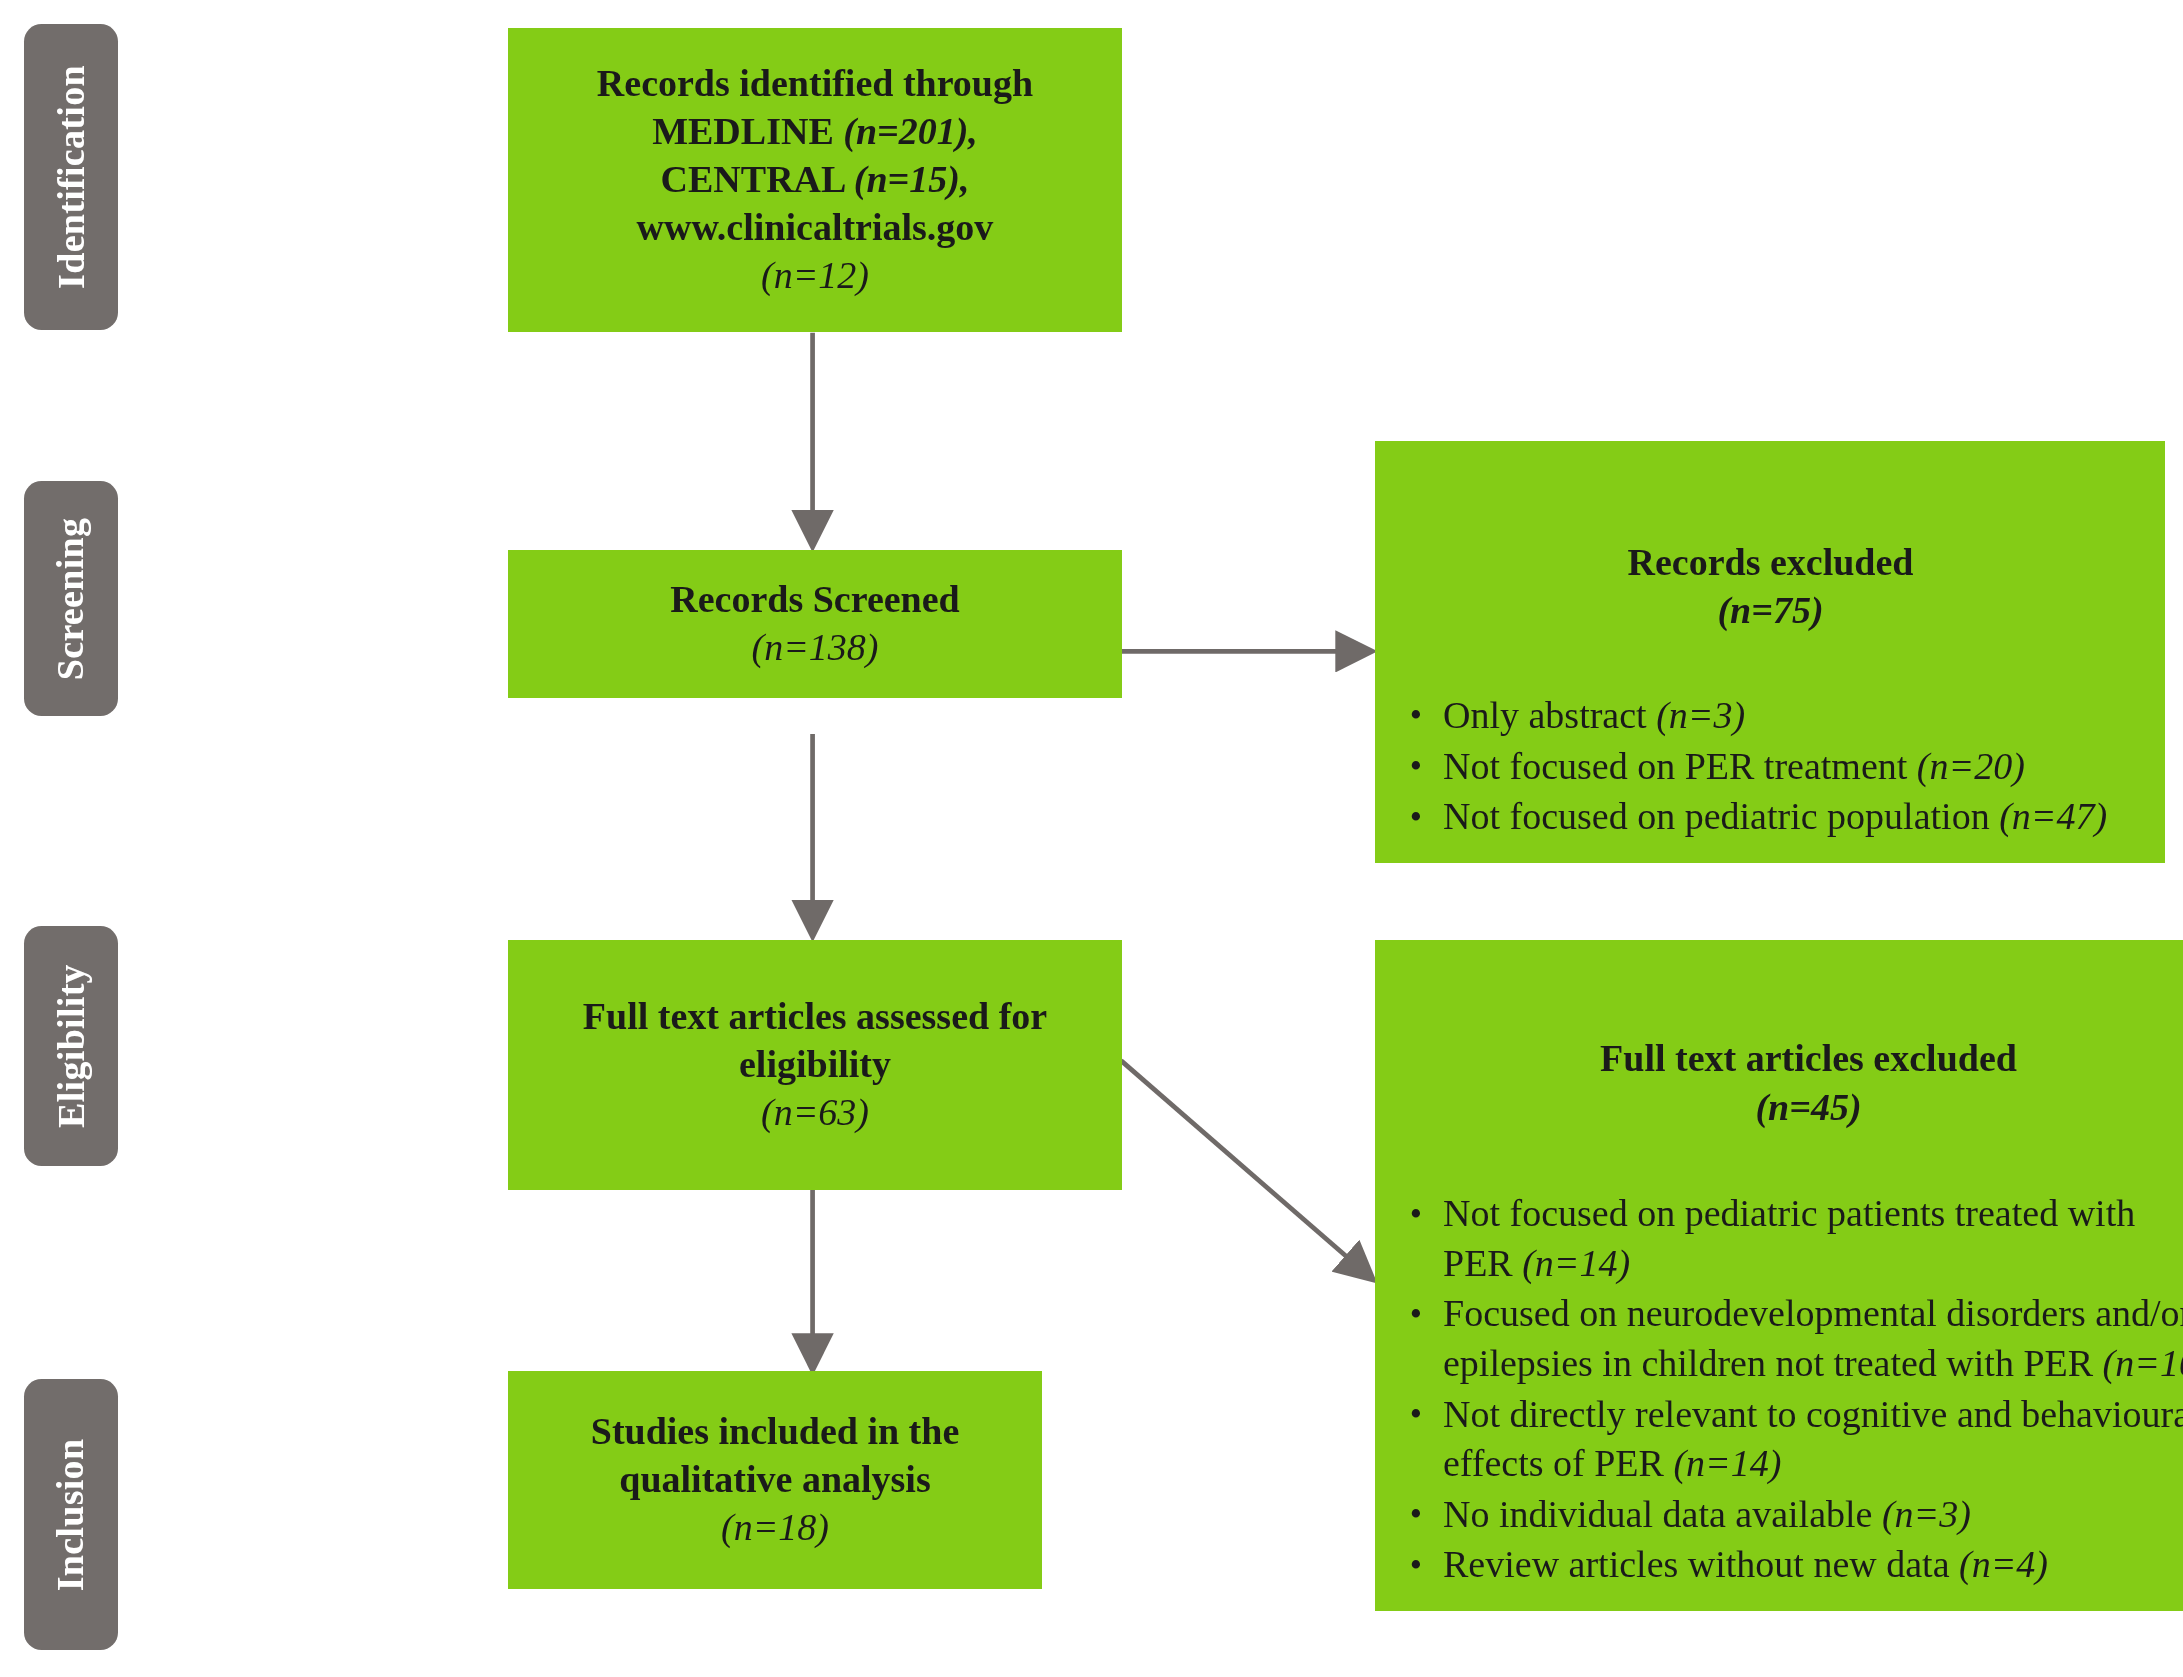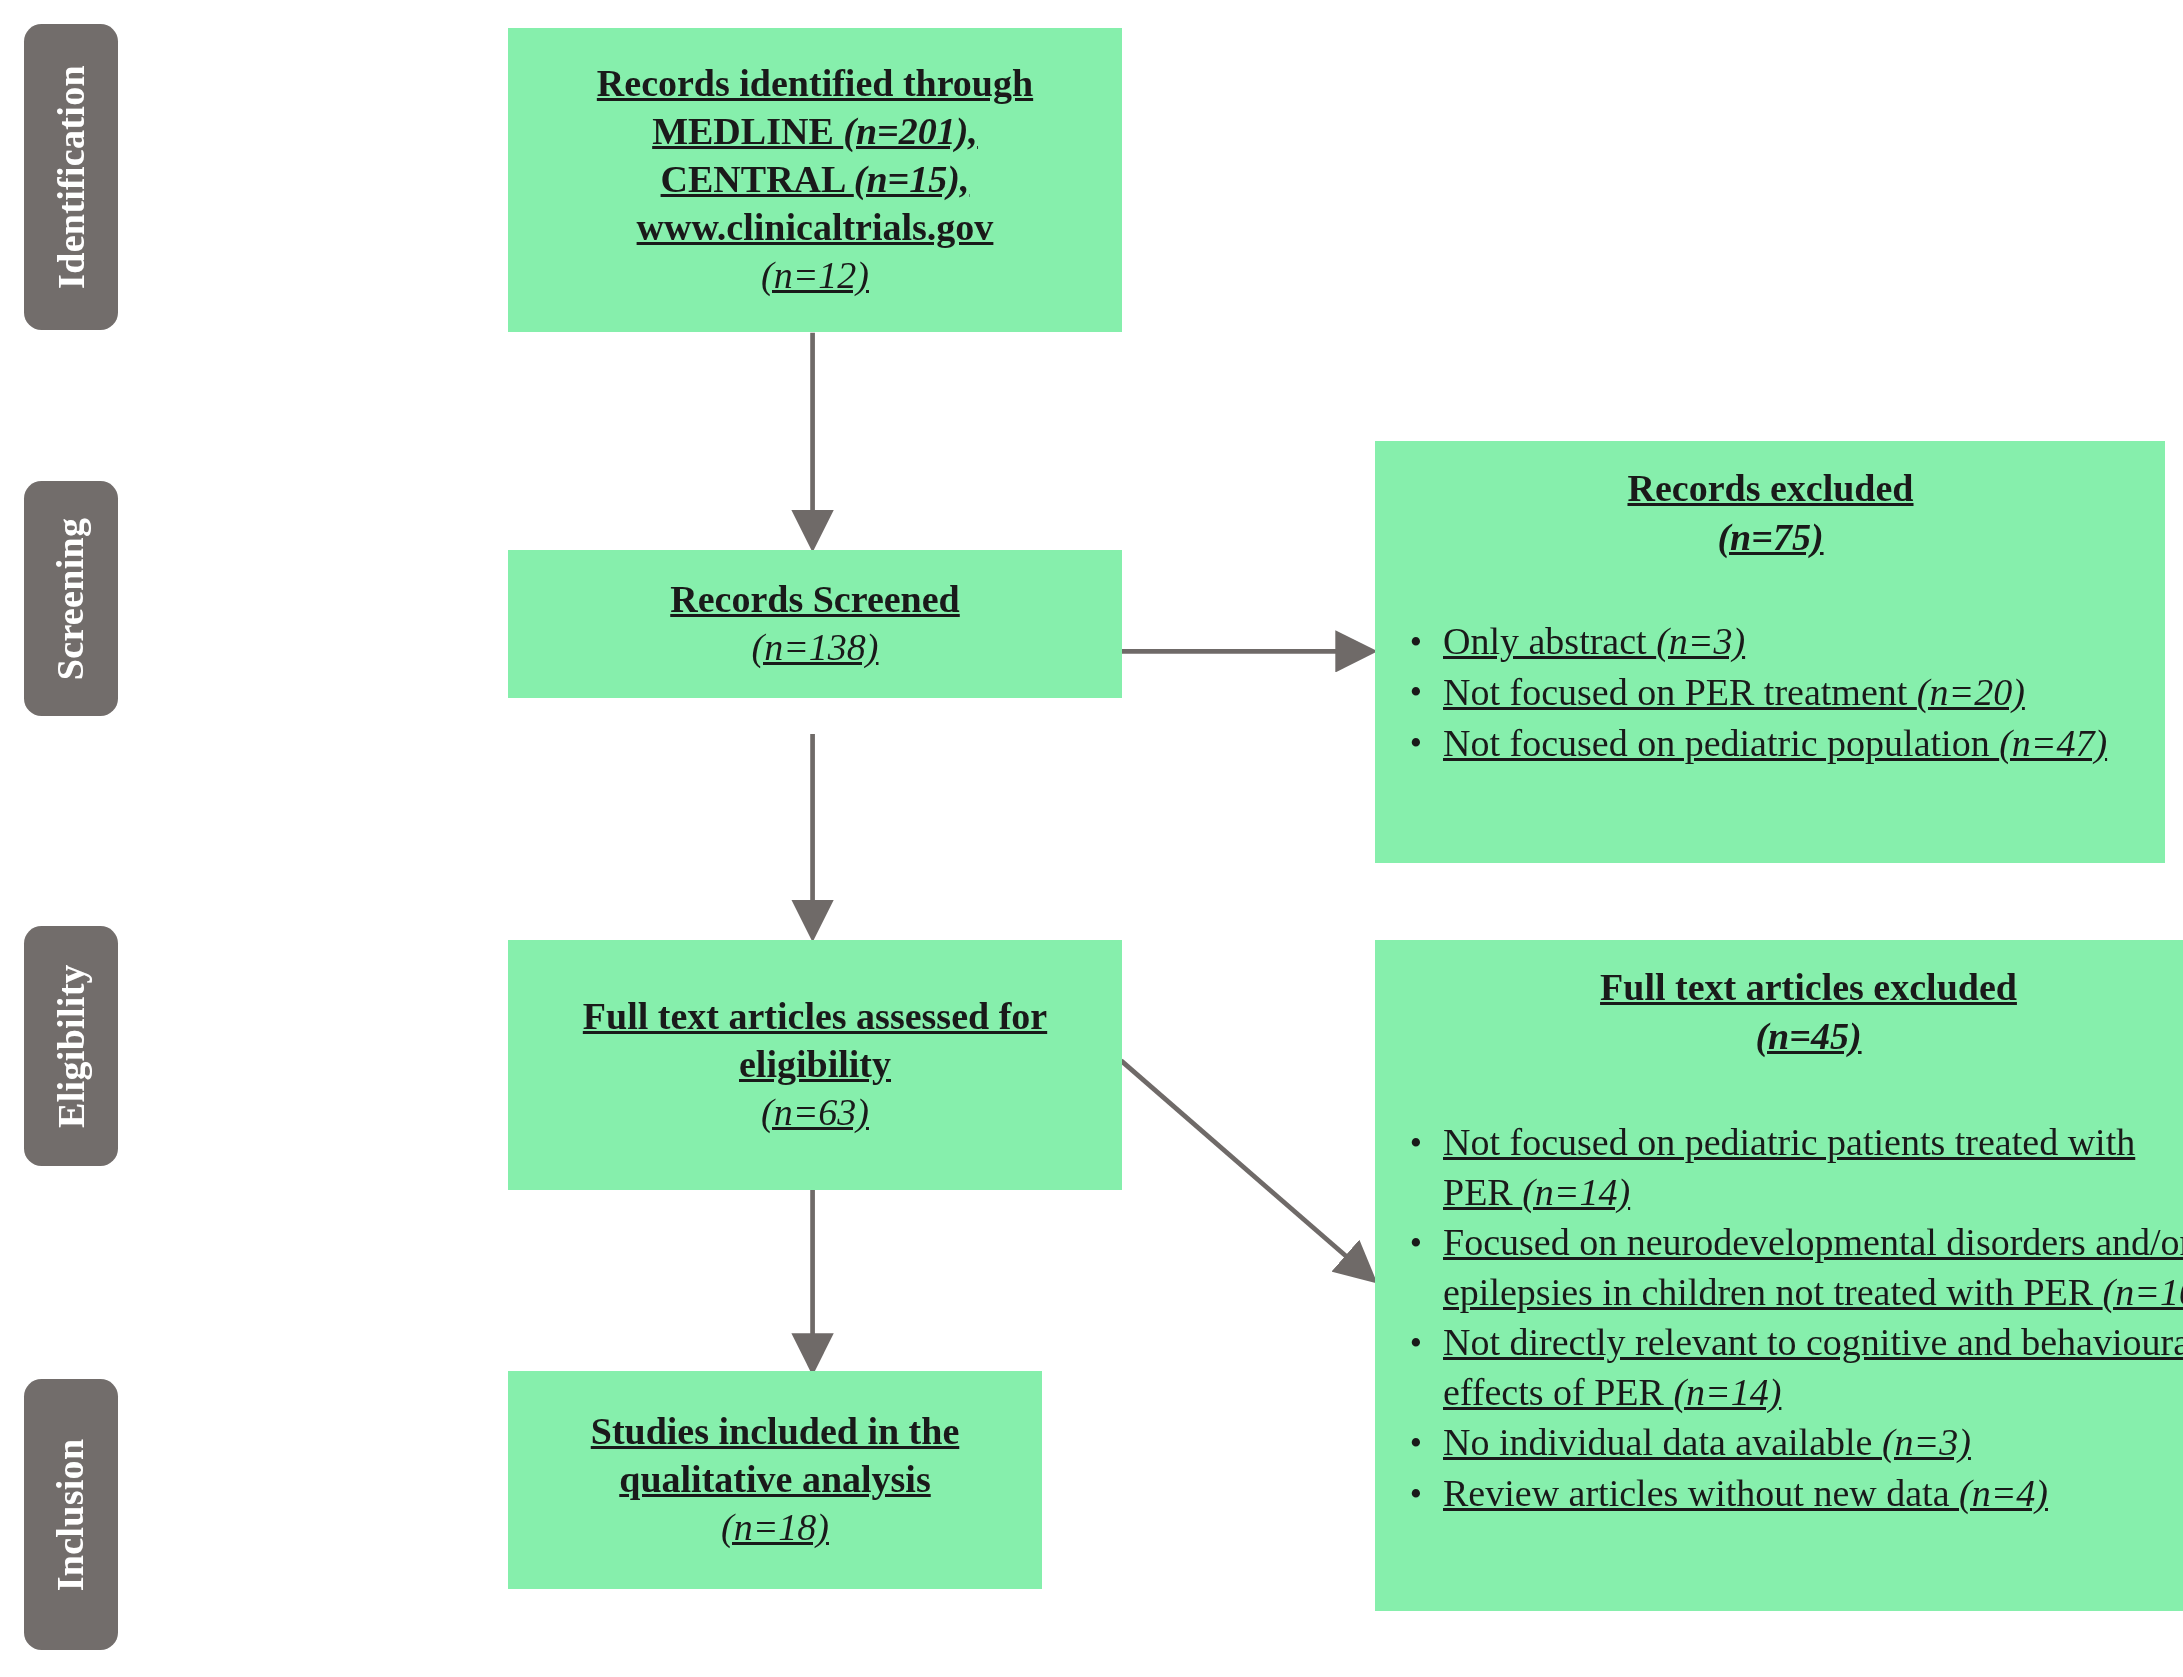--- a/index.html
+++ b/index.html
@@ -34,27 +34,26 @@
     letter-spacing: 0.3px;
     white-space: nowrap;
     transform: rotate(-90deg);
     transform-origin: center center;
     text-shadow: 0 0 0.7px rgba(255,255,255,0.35);
   }
 
   
   .flow-box {
     position: absolute;
-    background: #86efac;
+    background: #84cc16;
     box-sizing: border-box;
     display: flex;
     flex-direction: column;
     justify-content: center;
     color: #1a1a1a;
-    text-decoration: underline;
   }
   .box-center {
     text-align: center;
     padding: 6.7px 20px;
   }
   .box-title {
     font-weight: bold;
     font-size: 38px;
     line-height: 1.26;
   }
@@ -67,21 +66,21 @@
   .box-n-plain {
     font-style: italic;
     font-weight: normal;
     font-size: 38px;
     line-height: 1.26;
   }
 
   
   .box-excl {
     padding: 23px 27px 20px 28px;
-    justify-content: flex-start;
+    justify-content: flex-end;
   }
   .excl-head {
     text-align: center;
     font-weight: bold;
     font-size: 38px;
     line-height: 1.28;
   }
   .excl-head .excl-head-n {
     font-style: italic;
     font-weight: bold;

